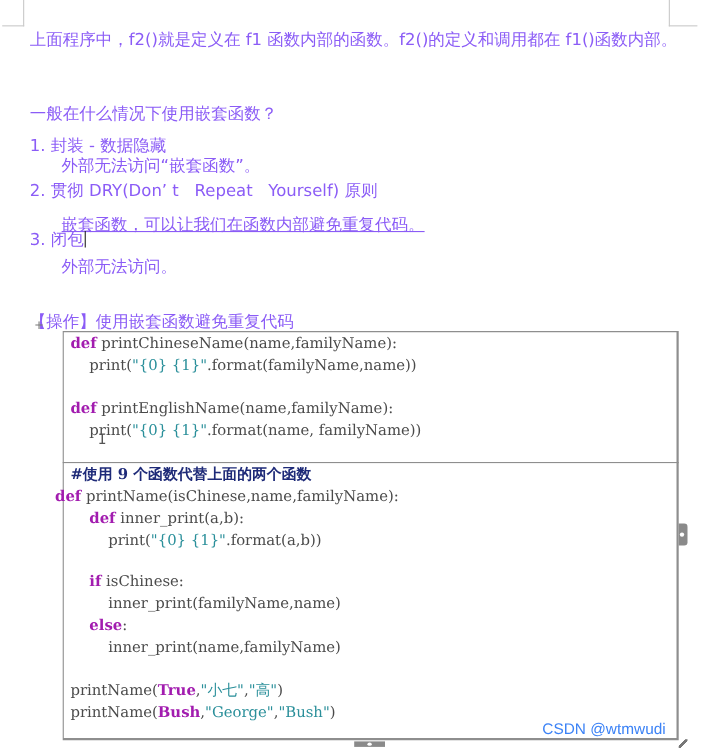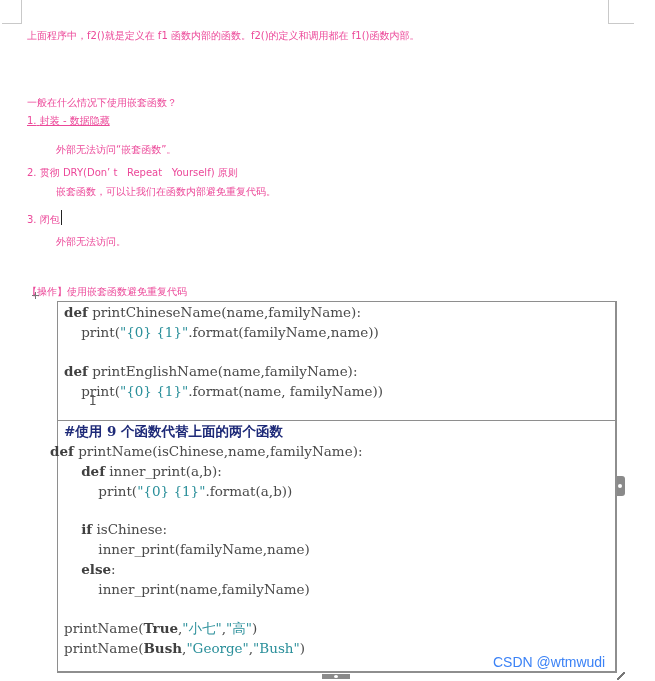--- a/index.html
+++ b/index.html
@@ -2,28 +2,28 @@
 <html><head>
 <meta charset="utf-8">
 <style>
   html, body { margin:0; padding:0; }
   body { width:655px; height:681px; background:#ffffff; position:relative; overflow:hidden;
          font-family:"DejaVu Sans", "Liberation Sans", sans-serif; color:#222; }
   .corner-tl { position:absolute; left:2px; top:0; width:19px; height:23px;
                border-right:1px solid #c9c9c9; border-bottom:1px solid #c9c9c9; }
   .corner-tr { position:absolute; left:608px; top:0; width:25px; height:23px;
                border-left:1px solid #c9c9c9; border-bottom:1px solid #c9c9c9; }
-  .p { position:absolute; font-size:10px; line-height:16px; white-space:nowrap; color:#ec4899; }
+  .p { position:absolute; font-size:15px; line-height:16px; white-space:nowrap; color:#8b5cf6; }
   .cursor { display:inline-block; width:1px; height:15px; background:#222; vertical-align:-2px; margin-left:1px; }
   .code-box { position:absolute; left:57px; top:301px; width:560px; height:372px;
               border:1px solid #8e8e8e; border-right-width:2px; border-bottom-width:2px; box-sizing:border-box; }
   .code-divider { position:absolute; left:57px; top:420px; width:560px; height:1px; background:#8e8e8e; }
   .code { position:absolute; font-family:"DejaVu Serif", "Liberation Serif", serif; font-size:13.5px;
           line-height:20px; white-space:pre; color:#3a3a3a; }
-  .kw { color:#404040; font-weight:bold; }
+  .kw { color:#a21caf; font-weight:bold; }
   .str { color:#2a8f9a; }
   .cm { color:#1e2a78; font-weight:bold; }
   .tok { color:#4a4a4a; }
   .handle-r { position:absolute; left:617px; top:476px; width:8px; height:20px; background:#8a8a8a;
               border-radius:0 3px 3px 0; }
   .handle-r::after { content:""; position:absolute; left:1px; top:8px; width:4px; height:4px; background:#fff; border-radius:50%; }
   .handle-b { position:absolute; left:322px; top:674px; width:28px; height:5px; background:#8a8a8a; }
   .handle-b::after { content:""; position:absolute; left:12px; top:1px; width:4px; height:3px; background:#fff; border-radius:50%; }
   .move-handle { position:absolute; left:32px; top:292px; width:7px; height:7px; }
   .resize-corner { position:absolute; left:617px; top:672px; width:8px; height:8px;
@@ -35,31 +35,31 @@
 </head>
 <body>
 
 <div class="corner-tl"></div>
 <div class="corner-tr"></div>
 
 <div class="p" style="left:27px;top:28px;">上面程序中，f2()就是定义在 f1 函数内部的函数。f2()的定义和调用都在 f1()函数内部。</div>
 
 <div class="p" style="left:27px;top:95px;">一般在什么情况下使用嵌套函数？</div>
 
-<div class="p" style="left:27px;top:113px;text-decoration:underline;">
+<div class="p" style="left:27px;top:124px;">
   <span>1.</span>
   <span>封装 - 数据隐藏</span>
 </div>
 <div class="p" style="left:56px;top:142px;">外部无法访问“嵌套函数”。</div>
 
 <div class="p" style="left:27px;top:165px;">
   <span>2.</span>
   <span style="white-space:pre;">贯彻 DRY(Don’ t   Repeat   Yourself) 原则</span>
 </div>
-<div class="p" style="left:56px;top:184px;">嵌套函数，可以让我们在函数内部避免重复代码。</div>
+<div class="p" style="left:56px;top:196px;text-decoration:underline;">嵌套函数，可以让我们在函数内部避免重复代码。</div>
 
 <div class="p" style="left:27px;top:210px;">
   <span>3.</span>
   <span>闭包</span><span class="cursor"></span>
 </div>
 <div class="p" style="left:56px;top:234px;">外部无法访问。</div>
 
 <div class="p" style="left:27px;top:284px;">【操作】使用嵌套函数避免重复代码</div>
 
 <svg class="move-handle" viewBox="0 0 7 7">

